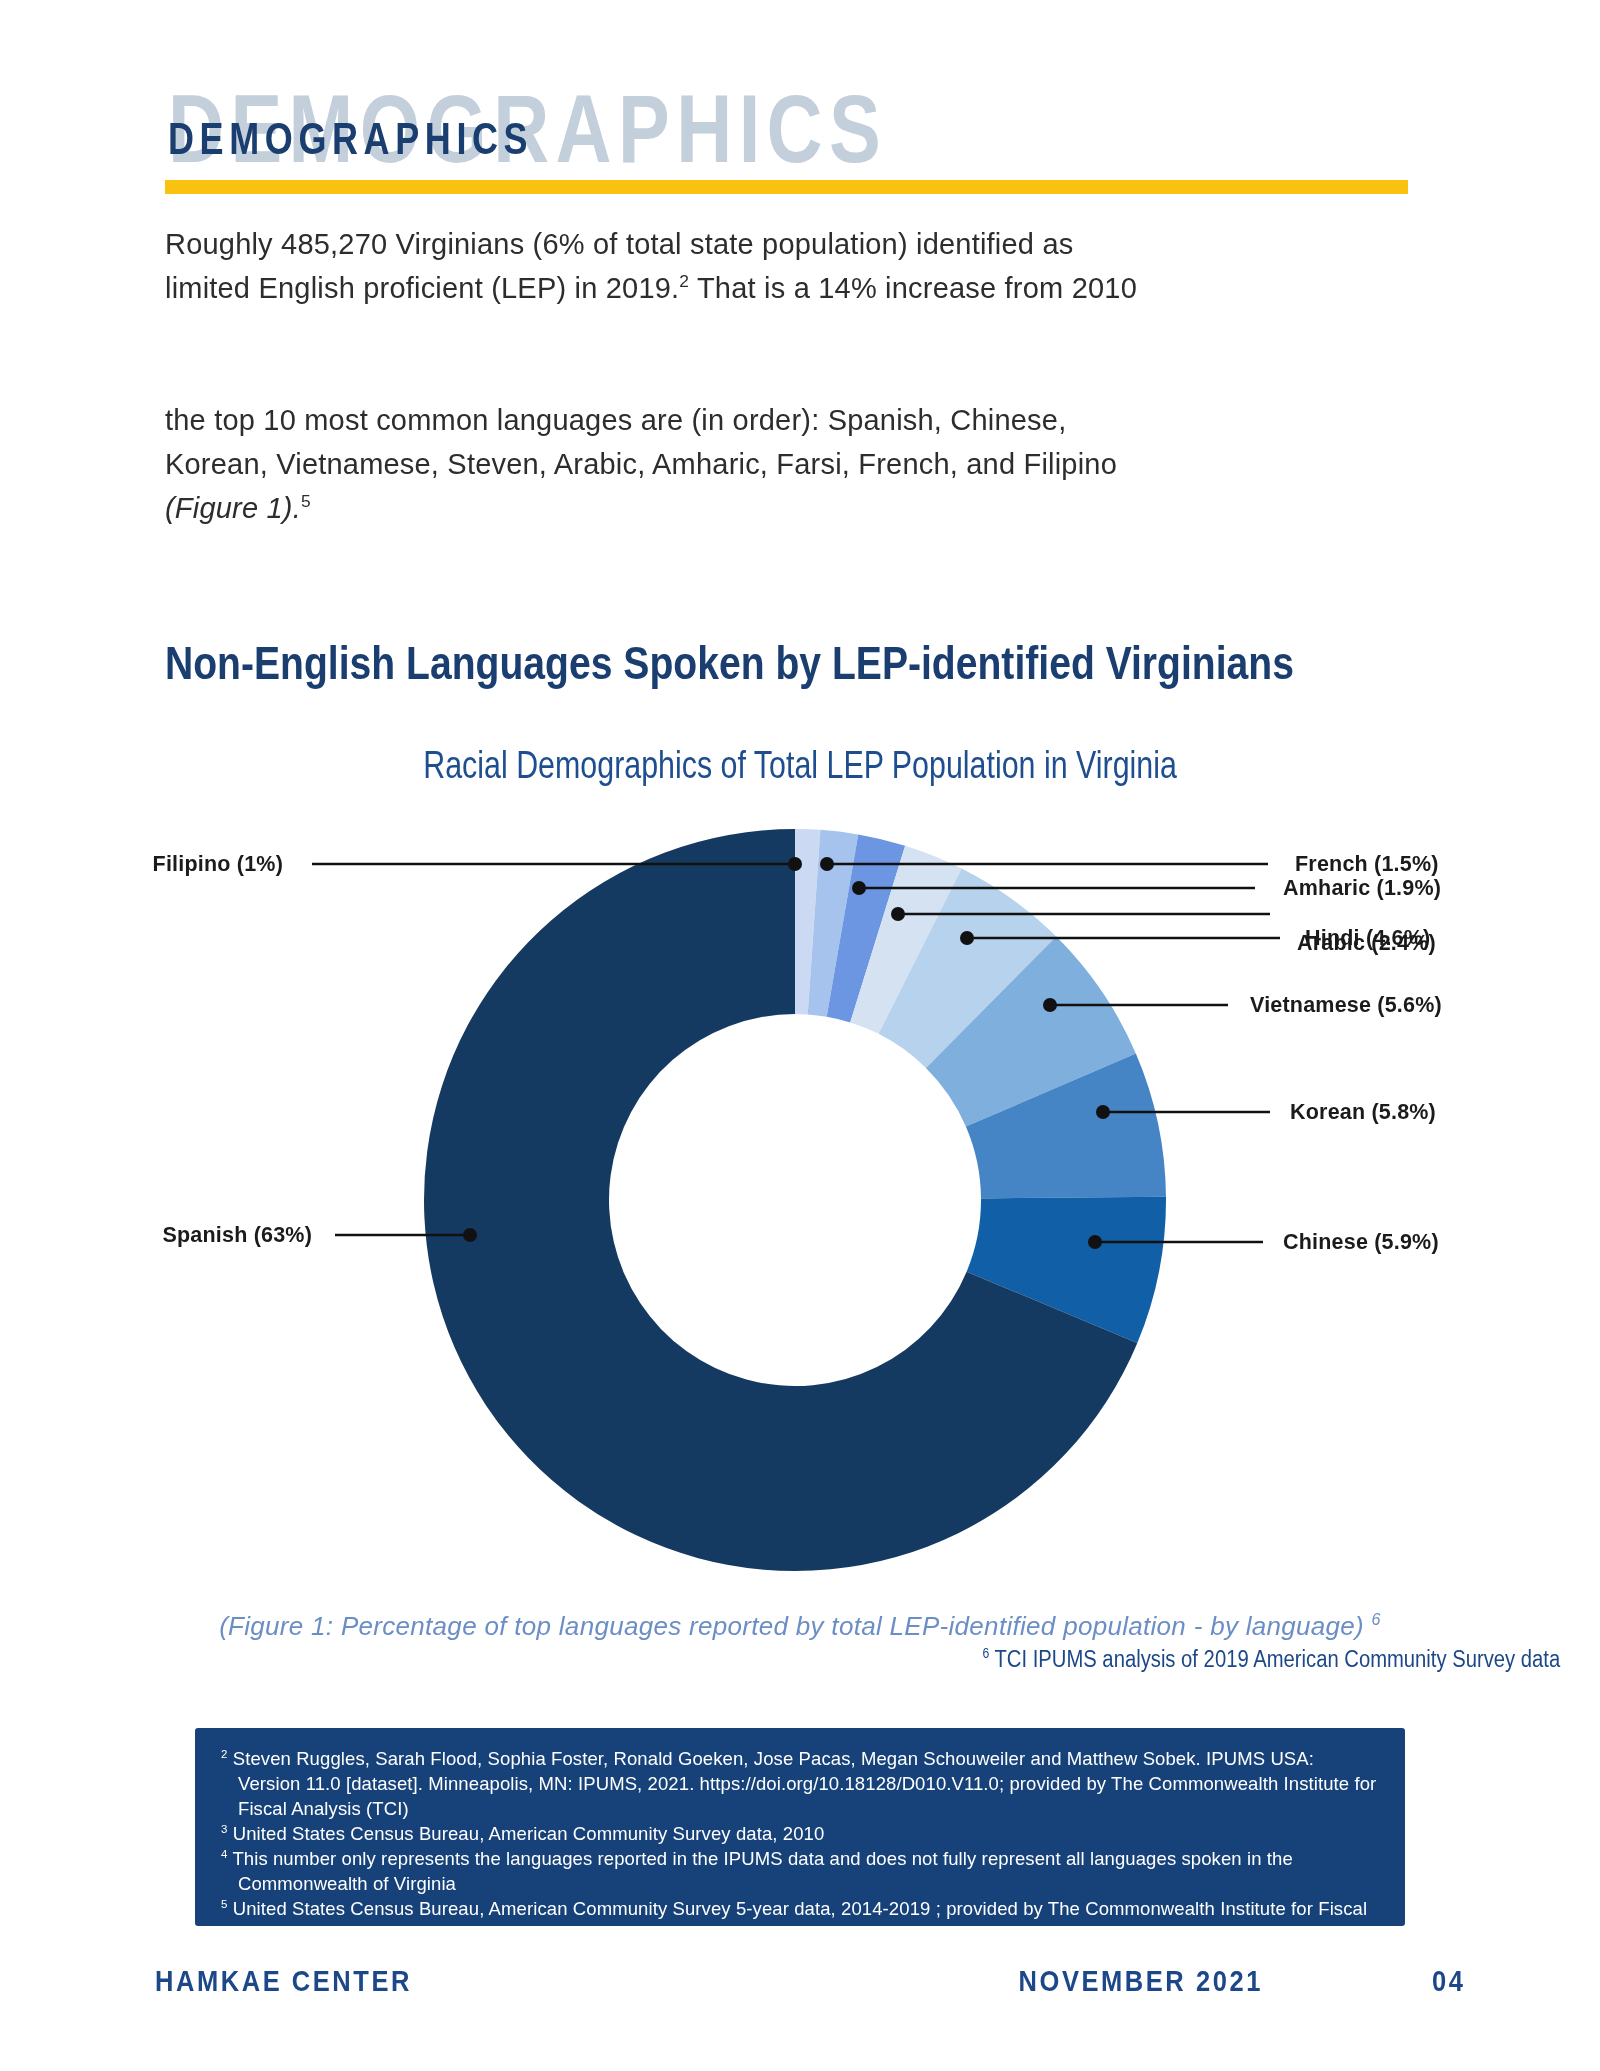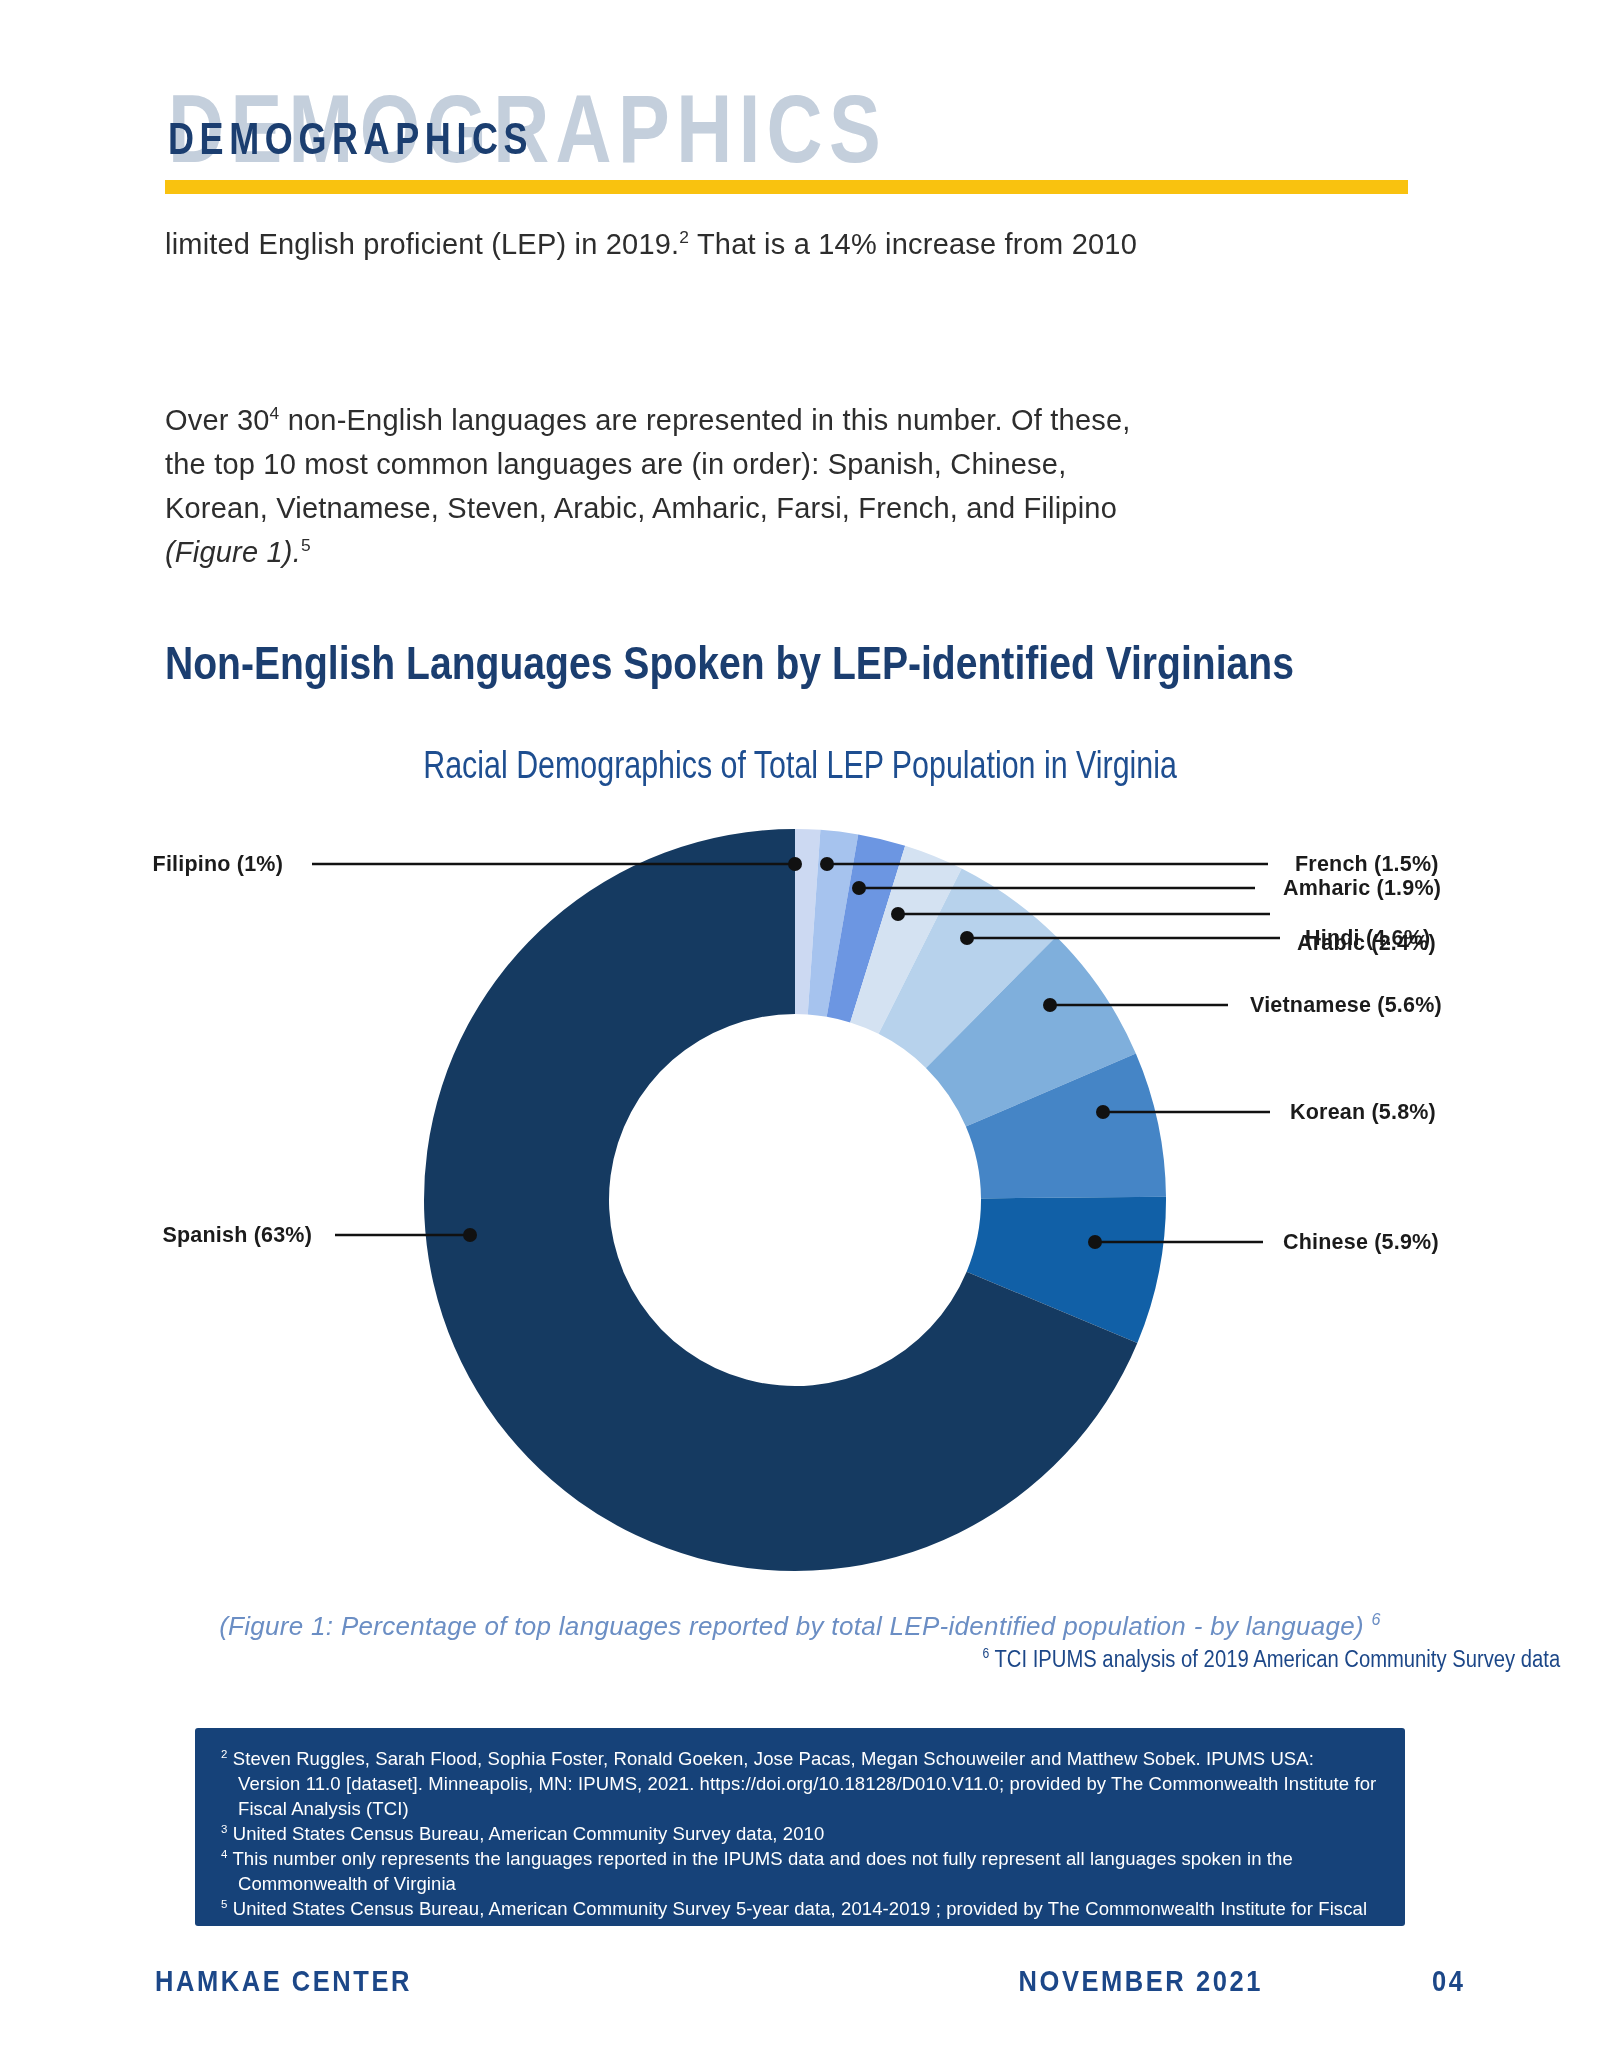--- a/index.html
+++ b/index.html
@@ -88,24 +88,24 @@
 
   <div class="abs ghost-title">
     <span class="cx-l">DEMOGRAPHICS</span>
   </div>
   <div class="abs main-title">
     <span class="cx-l">DEMOGRAPHICS</span>
   </div>
   <div class="abs yellow-bar"></div>
 
   <div id="paragraph-1" class="abs para">
+      <div><span>Roughly 485,270 Virginians (6% of total state population) identified as</span></div>
       <div><span>limited English proficient (LEP) in 2019.</span><sup>2</sup><span> That is a 14% increase from 2010</span></div>
     </div>
   <div id="paragraph-2" class="abs para">
-      <div><span>Over 30</span><sup>4</sup><span> non-English languages are represented in this number. Of these,</span></div>
       <div><span>the top 10 most common languages are (in order): Spanish, Chinese,</span></div>
       <div><span>Korean, Vietnamese, Steven, Arabic, Amharic, Farsi, French, and Filipino</span></div>
       <div><span class="it">(Figure 1).</span><sup>5</sup></div>
     </div>
 
   <div class="abs section-heading">
     <span class="cx-l">Non-English Languages Spoken by LEP-identified Virginians</span>
   </div>
 
   <div class="abs chart-title">

